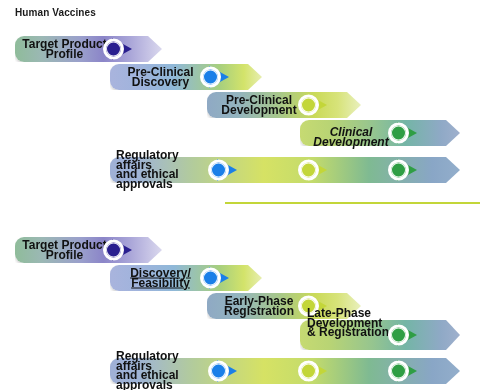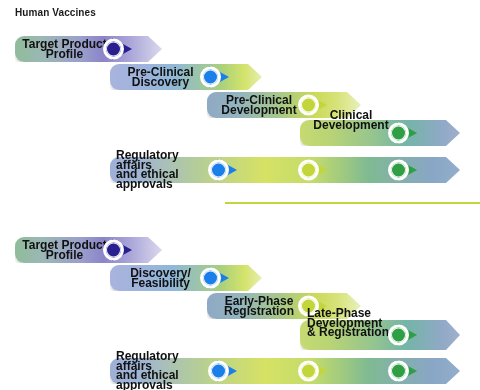--- a/index.html
+++ b/index.html
@@ -126,21 +126,21 @@
     <span class="chev"></span>
     <span class="ring">
         <i></i>
       </span>
   </div>
 
   <div class="bar" style="left:300px;top:120px;width:160px;
               background:linear-gradient(90deg,#c6da72 0%,#b9d474 18%,#96c58f 45%,#74b5a6 66%,#8fa9c6 88%,#9fb0cd 100%);
               box-shadow:0 2px 3px rgba(0,0,0,.18);">
   </div>
-  <div class="bar-label center" style="left:308px;top:120px;width:86px;">Clinical
+  <div class="bar-label center" style="left:308px;top:137px;width:86px;font-style:italic;">Clinical
 Development</div>
   <div class="marker" style="left:388px;top:133px;color:#2f9e44;">
     <span class="chev"></span>
     <span class="ring">
         <i></i>
       </span>
   </div>
 
   <div class="bar" style="left:110px;top:157px;width:350px;
               background:linear-gradient(90deg,#9fb0d6 0%,#9fb4d6 8%,#b3cc9a 24%,#d6e264 44%,#c3db6c 58%,#7fba92 74%,#89a6c6 92%,#93aecb 100%);
@@ -180,21 +180,21 @@
     <span class="chev"></span>
     <span class="ring">
         <i></i>
       </span>
   </div>
 
   <div class="bar" style="left:110px;top:265px;width:152px;
               background:linear-gradient(90deg,#a9b4dd 0%,#9fb3dc 20%,#8fb8d8 42%,#a7cf7e 72%,#d3e36a 88%,#e7eeb0 100%);
               box-shadow:0 2px 3px rgba(0,0,0,.18);">
   </div>
-  <div class="bar-label center" style="left:118px;top:278px;width:85px;">Discovery/
+  <div class="bar-label center" style="left:118px;top:278px;width:85px;text-decoration:underline;">Discovery/
 Feasibility</div>
   <div class="marker" style="left:200px;top:278px;color:#1a7fe8;">
     <span class="chev"></span>
     <span class="ring">
         <i></i>
       </span>
   </div>
 
   <div class="bar" style="left:207px;top:293px;width:154px;
               background:linear-gradient(90deg,#8fa9c4 0%,#93b4bf 20%,#a8c887 48%,#cada58 70%,#d7e37a 85%,#e9f0bd 100%);

